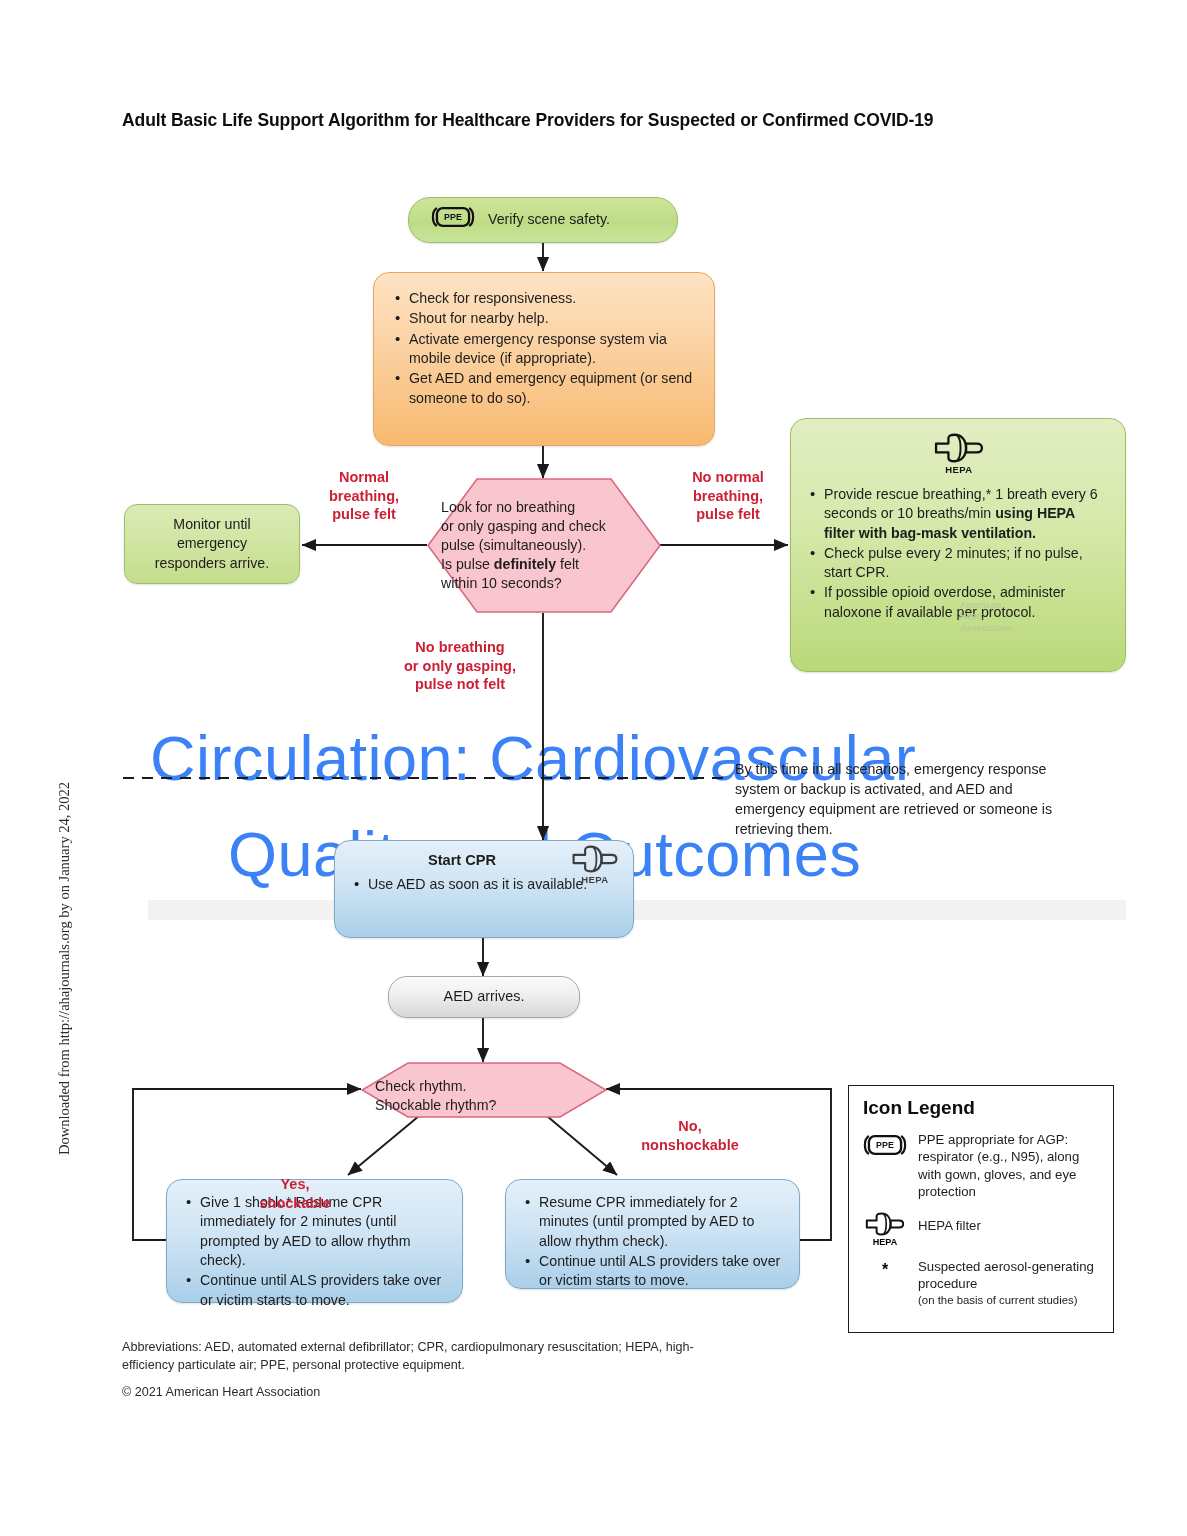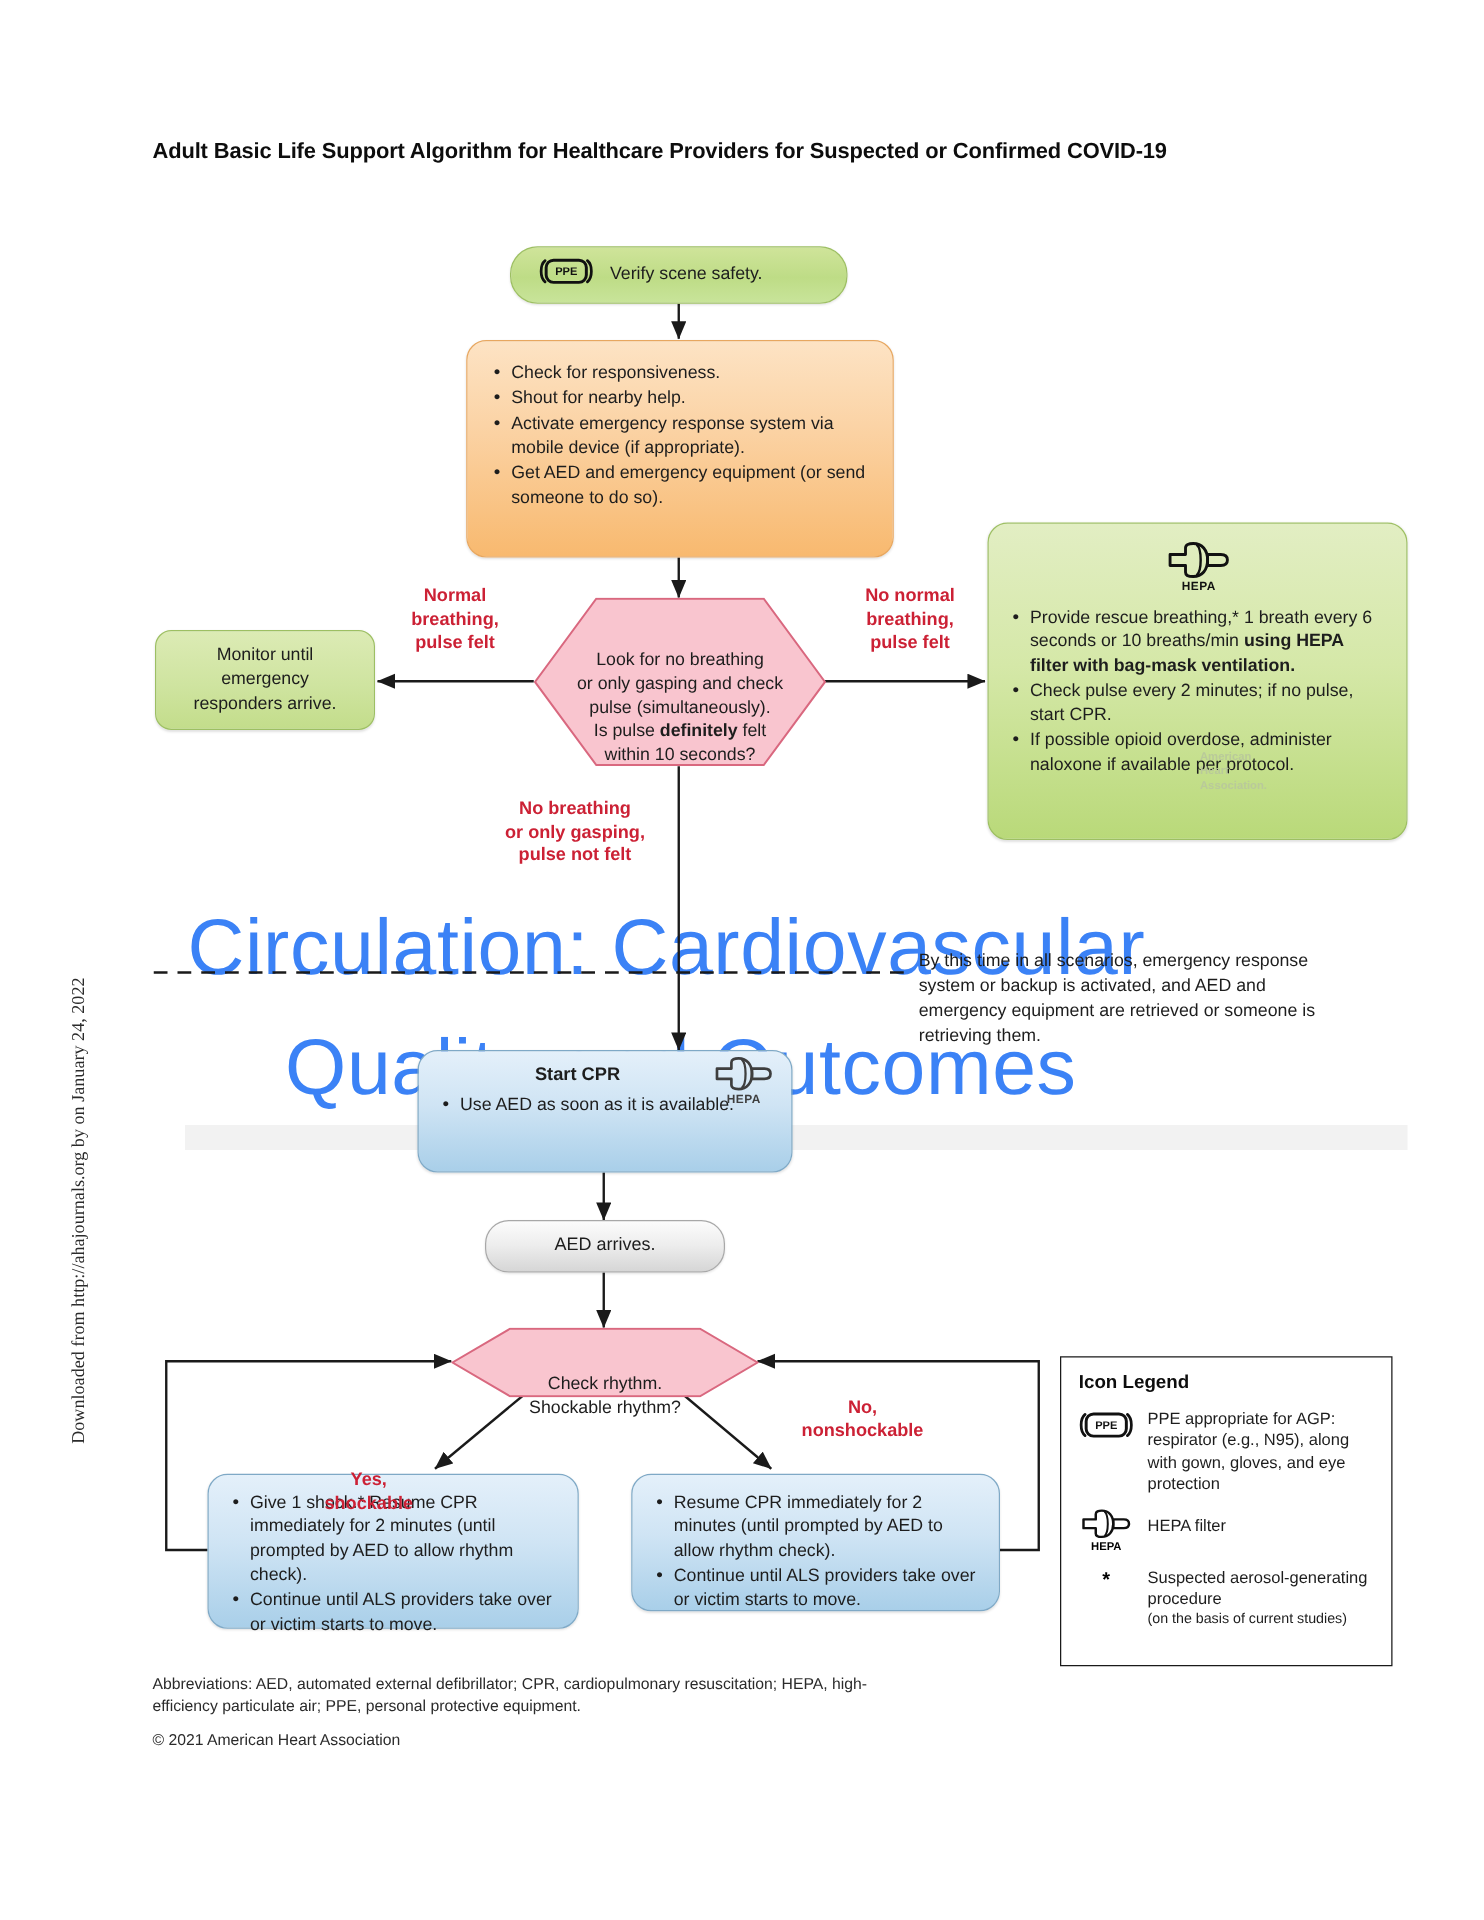--- a/index.html
+++ b/index.html
@@ -141,25 +141,24 @@
     box-shadow: 0 1px 2px rgba(0,0,0,.12);
   }
 
   
   .hexwrap { position: absolute; z-index: 4; }
   .hexwrap svg { position: absolute; left: 0; top: 0; }
   .hextext {
     position: absolute; left: 0; top: 0;
     width: 100%; height: 100%;
     display: flex; flex-direction: column;
-    align-items: center; justify-content: center;
+    align-items: flex-start; justify-content: center;
     text-align: center;
     font-size: 14.2px; line-height: 1.34; color: #1d1d1d;
     padding: 0 14px;
-    margin-top: 21px;
   }
 
   
   .branch-label {
     position: absolute;
     color: #cc2135;
     font-weight: bold;
     font-size: 14.5px;
     line-height: 1.28;
     text-align: center;
@@ -185,21 +184,21 @@
   
   .legend {
     position: absolute;
     left: 848px; top: 1085px;
     width: 266px; height: 248px;
     border: 1.6px solid #1a1a1a;
     background: #fff;
     padding: 11px 12px 0 14px;
     z-index: 5;
   }
-  .legend h3 { font-size: 15px; font-weight: bold; color: #0d0d0d; margin-bottom: 12px; }
+  .legend h3 { font-size: 19px; font-weight: bold; color: #0d0d0d; margin-bottom: 12px; }
   .legend-row { display: flex; gap: 11px; margin-bottom: 11px; }
   .legend-ico { width: 44px; flex: 0 0 44px; display: flex; flex-direction: column; align-items: center; }
   .legend-txt { font-size: 13.2px; line-height: 1.32; color: #1d1d1d; }
   .legend-sub { font-size: 11.4px; line-height: 1.25; }
   .ast { font-size: 16px; font-weight: bold; line-height: 1; padding-top: 4px; }
 
   
   .hepa-ico { display: flex; flex-direction: column; align-items: center; }
   .hepa-ico .lbl { font-size: 9.5px; font-weight: bold; letter-spacing: .4px; margin-top: 1px; color: #111; }
 

